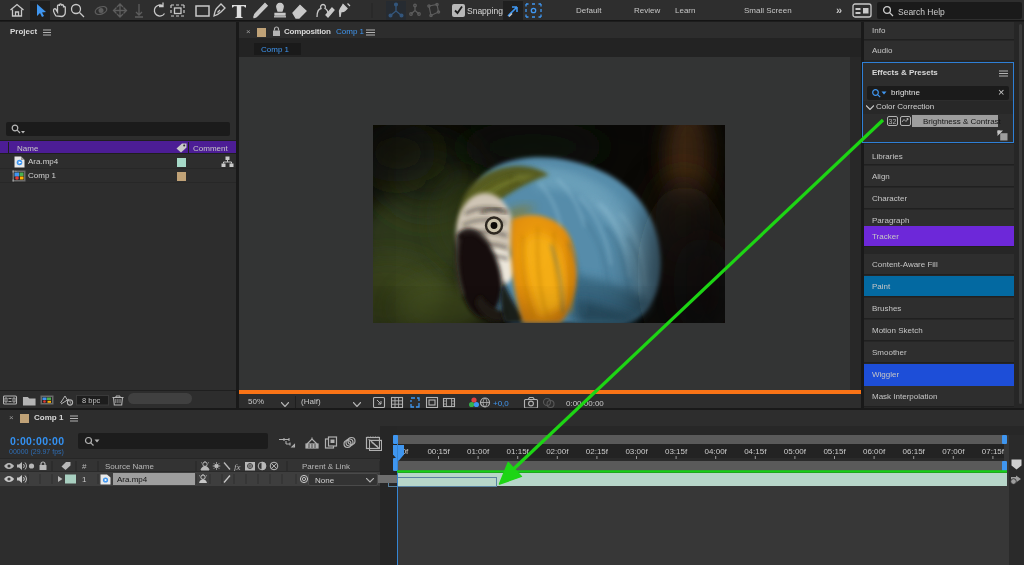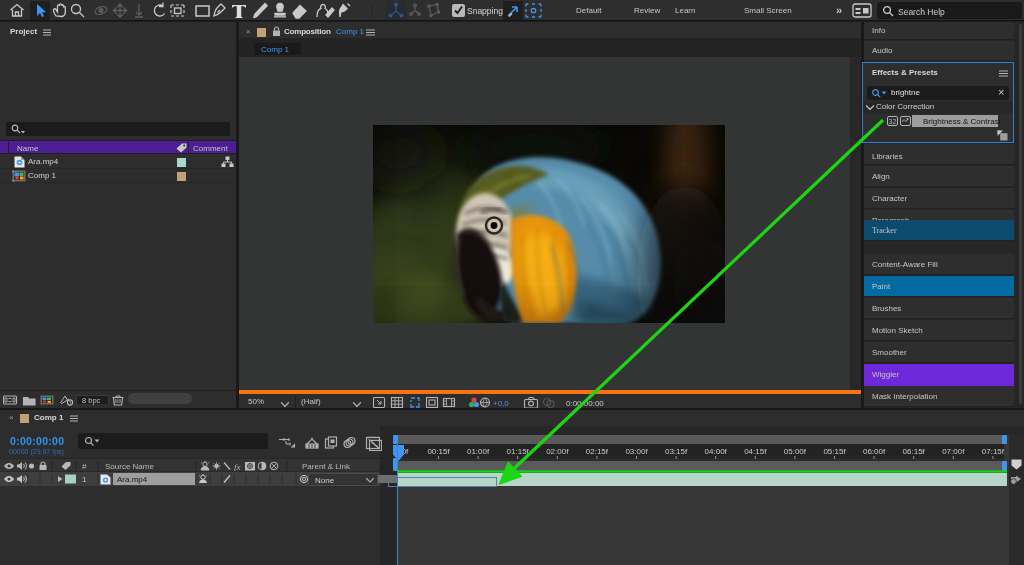--- a/index.html
+++ b/index.html
@@ -452,39 +452,39 @@
       </div>
     <div class="abs" style="left:0;top:144px;width:150px;height:21px;background:#2e2e2e;border-bottom:1px solid #202020;">
         <span class="abs txt" style="left:8px;top:6px;">Align</span>
       </div>
     <div class="abs" style="left:0;top:166px;width:150px;height:21px;background:#2e2e2e;border-bottom:1px solid #202020;">
         <span class="abs txt" style="left:8px;top:6px;">Character</span>
       </div>
     <div class="abs" style="left:0;top:188px;width:150px;height:21px;background:#2e2e2e;border-bottom:1px solid #202020;">
         <span class="abs txt" style="left:8px;top:6px;">Paragraph</span>
       </div>
-    <div class="abs" style="left:0;top:198px;width:150px;height:21px;background:#0c4a6e;border-bottom:1px solid #202020;font-family:Liberation Serif, serif;">
+    <div class="abs" style="left:0;top:204px;width:150px;height:21px;background:#6d28d9;border-bottom:1px solid #202020;">
         <span class="abs txt" style="left:8px;top:6px;">Tracker</span>
       </div>
     <div class="abs" style="left:0;top:232px;width:150px;height:21px;background:#2e2e2e;border-bottom:1px solid #202020;">
         <span class="abs txt" style="left:8px;top:6px;">Content-Aware Fill</span>
       </div>
     <div class="abs" style="left:0;top:254px;width:150px;height:21px;background:#0369a1;border-bottom:1px solid #202020;">
         <span class="abs txt" style="left:8px;top:6px;">Paint</span>
       </div>
     <div class="abs" style="left:0;top:276px;width:150px;height:21px;background:#2e2e2e;border-bottom:1px solid #202020;">
         <span class="abs txt" style="left:8px;top:6px;">Brushes</span>
       </div>
     <div class="abs" style="left:0;top:298px;width:150px;height:21px;background:#2e2e2e;border-bottom:1px solid #202020;">
         <span class="abs txt" style="left:8px;top:6px;">Motion Sketch</span>
       </div>
     <div class="abs" style="left:0;top:320px;width:150px;height:21px;background:#2e2e2e;border-bottom:1px solid #202020;">
         <span class="abs txt" style="left:8px;top:6px;">Smoother</span>
       </div>
-    <div class="abs" style="left:0;top:342px;width:150px;height:29px;background:#6d28d9;border-bottom:1px solid #202020;">
+    <div class="abs" style="left:0;top:342px;width:150px;height:29px;background:#1d4ed8;border-bottom:1px solid #202020;">
         <span class="abs txt" style="left:8px;top:6px;">Wiggler</span>
       </div>
     <div class="abs" style="left:0;top:364px;width:150px;height:21px;background:#2e2e2e;border-bottom:1px solid #202020;">
         <span class="abs txt" style="left:8px;top:6px;">Mask Interpolation</span>
       </div>
     <div class="abs" style="left:155px;top:2px;width:3px;height:380px;background:#3a3a3a;border-radius:2px;"></div>
   </div>
 
   <div class="abs" id="timeline" style="left:0;top:410px;width:1024px;height:155px;background:#2d2d2d;">
 

